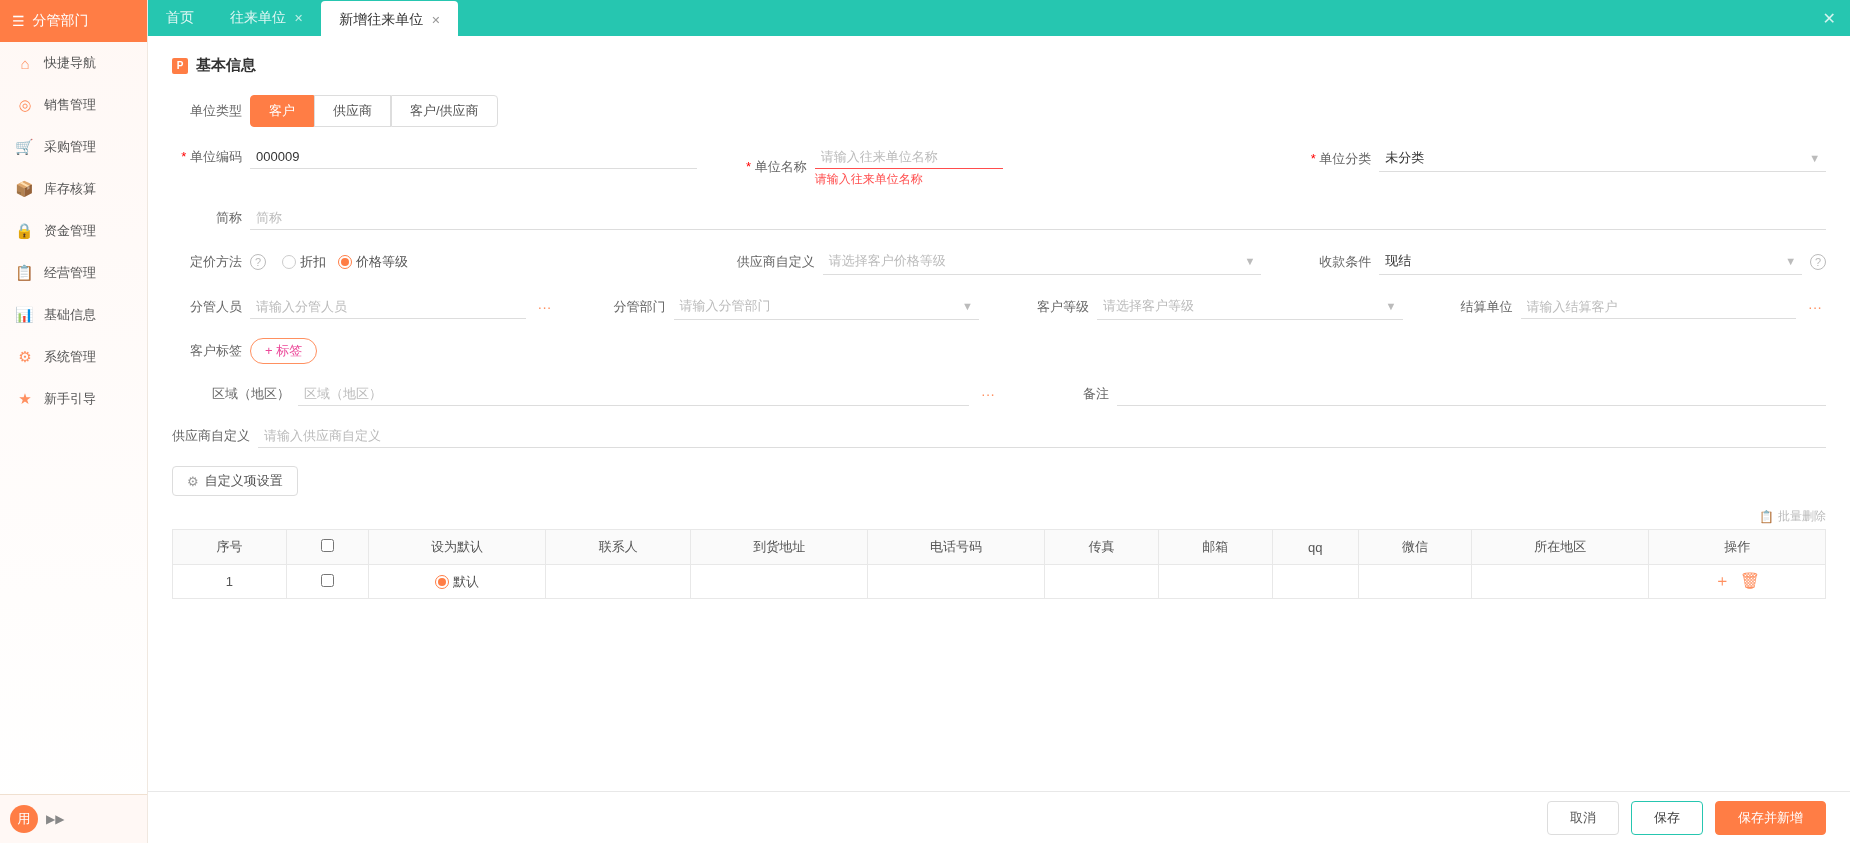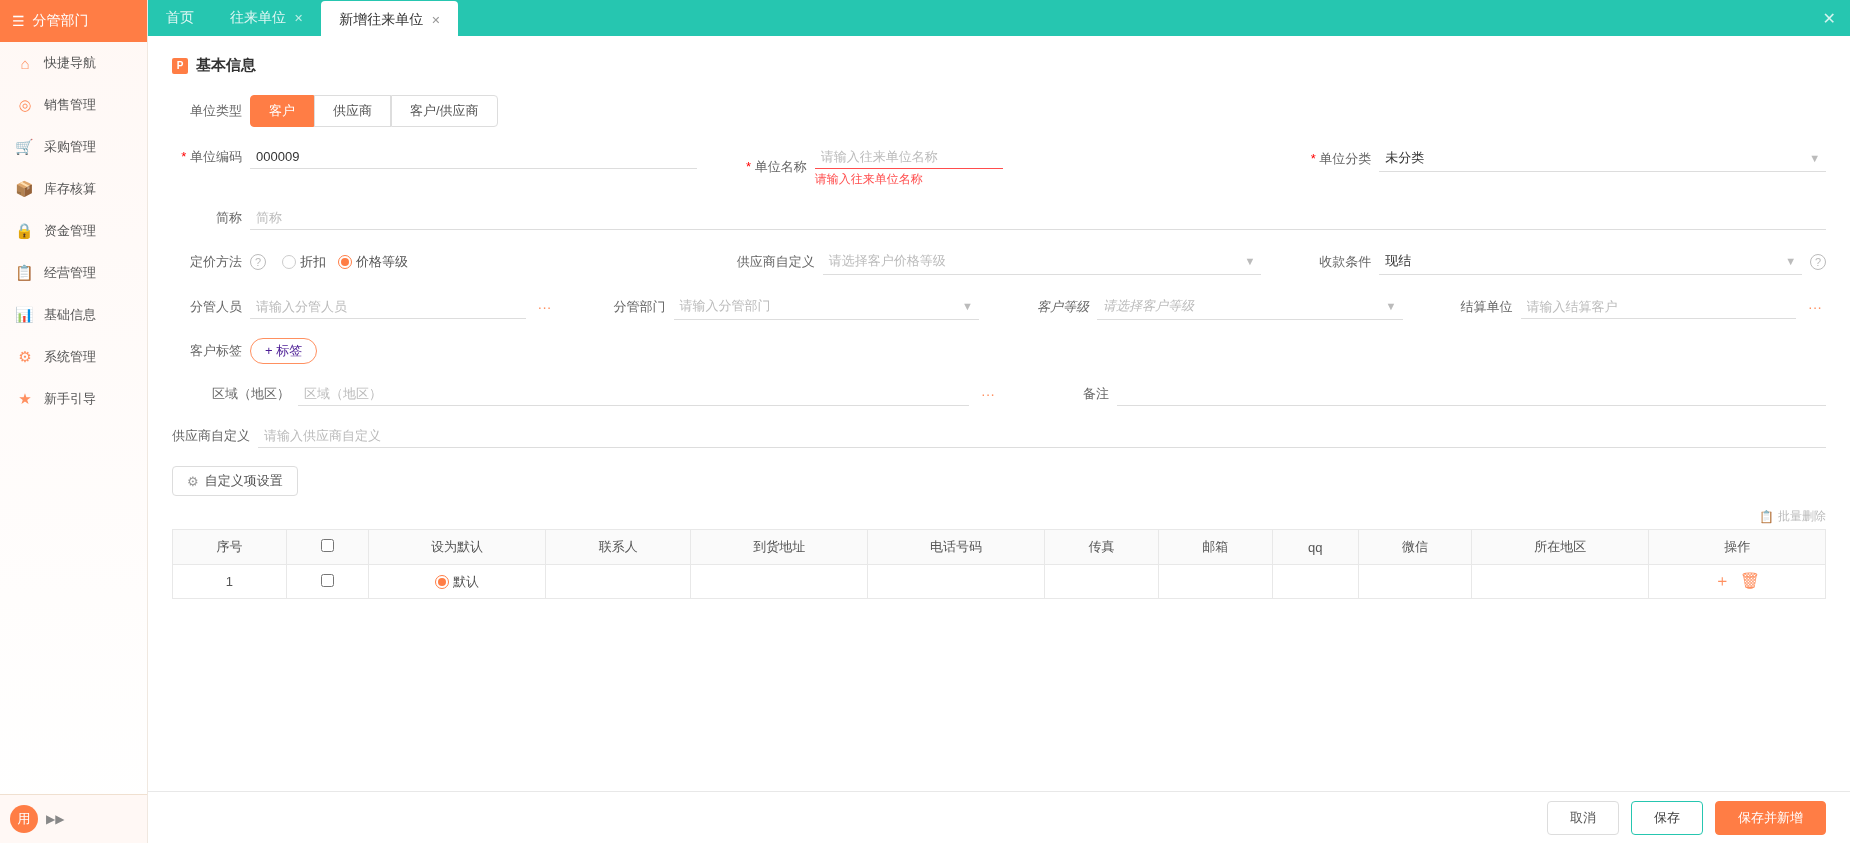--- a/index.html
+++ b/index.html
@@ -213,21 +213,21 @@
       display: flex; align-items: center; justify-content: center;
     }
     .radio-circle.checked { border-color: #ff7d45; }
     .radio-circle.checked::after {
       content: ''; width: 8px; height: 8px; border-radius: 50%; background: #ff7d45;
     }
 
     
     .tag-btn {
       border: 1px solid #ff9060;
-      color: #4c1d95;
+      color: #ec4899;
       background: white;
       border-radius: 20px;
       padding: 3px 14px;
       font-size: 13px;
       cursor: pointer;
       display: flex; align-items: center; gap: 4px; text-align: center;
     }
 
     
     .q-icon {
@@ -488,21 +488,21 @@
         <input class="form-input" type="text" placeholder="请输入分管人员" style="">
         <span class="more-btn">···</span>
       </div>
       <div class="form-field" style="margin-left:40px;">
         <span class="form-label">分管部门</span>
         <div class="form-select-wrap">
           <span class="form-select-val placeholder">请输入分管部门</span>
           <span class="select-arrow">▼</span>
         </div>
       </div>
-      <div class="form-field" style="margin-left:40px;font-style:italic;">
+      <div class="form-field" style="margin-left:40px;">
         <span class="form-label">客户等级</span>
         <div class="form-select-wrap">
           <span class="form-select-val placeholder">请选择客户等级</span>
           <span class="select-arrow">▼</span>
         </div>
       </div>
       <div class="form-field" style="margin-left:40px;">
         <span class="form-label">结算单位</span>
         <input class="form-input" type="text" placeholder="请输入结算客户" style="">
         <span class="more-btn">···</span>

